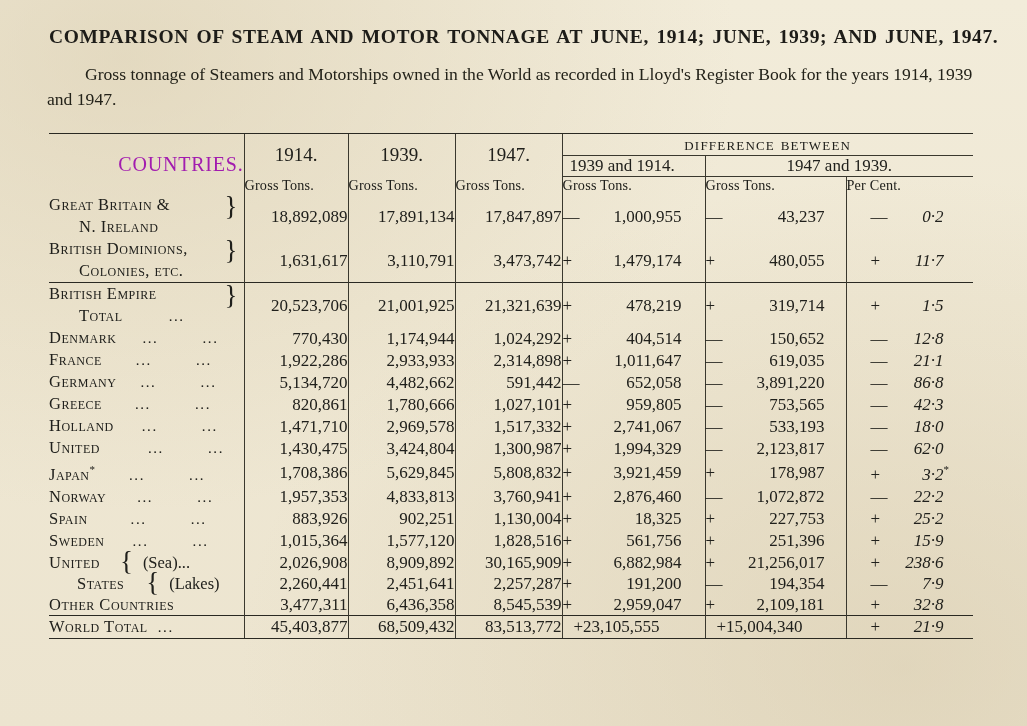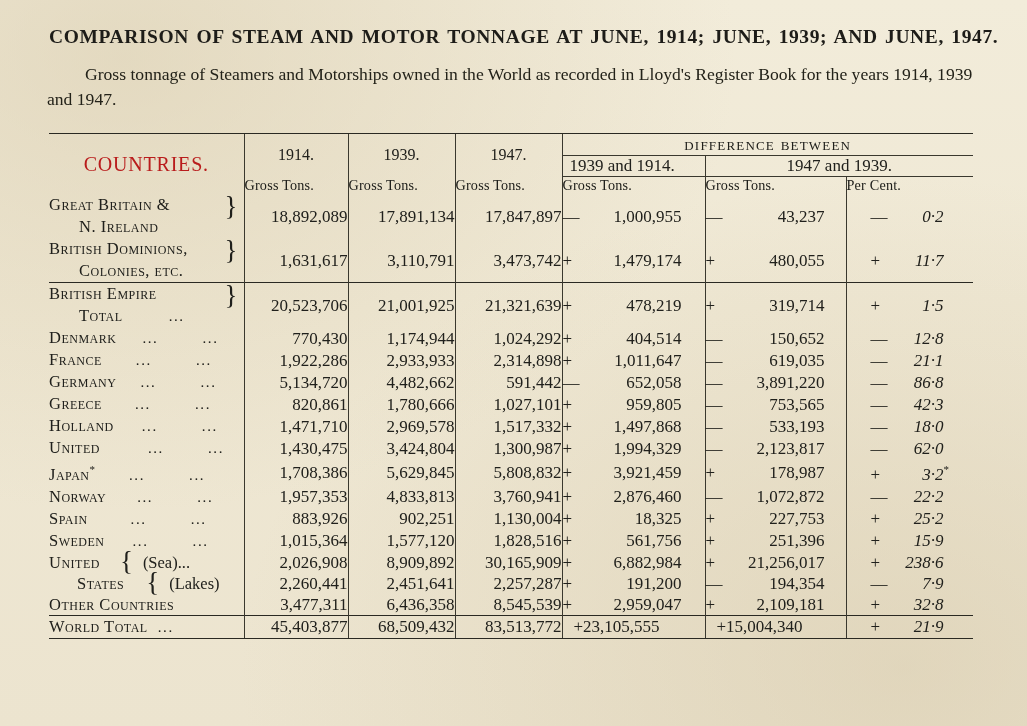--- a/index.html
+++ b/index.html
@@ -78,26 +78,26 @@
   
   .rule-top    { border-top: 1.6px solid #2a2922; }
   .rule-bot    { border-bottom: 1.6px solid #2a2922; }
   .rule-bot-th { border-bottom: 1.1px solid #3a382e; }
   .vl          { border-left: 1.1px solid #3a382e; }
 
   
   .h-countries {
     font-size: 20px;
     letter-spacing: 0.8px;
-    text-align: center;
+    text-align: right;
     padding: 10px 0 10px 0;
-    color: #b91c1c;
+    color: #a21caf;
   }
   .h-year {
-    font-size: 16px;
+    font-size: 19px;
     text-align: center;
     padding: 10px 0 9px 0;
   }
   .h-diff {
     font-size: 17.5px;
     text-align: center;
     padding: 8px 0 6px 0;
     letter-spacing: 1.2px;
   }
   .h-diff .sc { font-size: 18px; }
@@ -341,21 +341,21 @@
           <td class="signed w-c pct vl"><span class="sgn">—</span><span class="val">42·3</span></td>
         </tr>
 
         <tr>
           <td class="c-label">
             <span class="lbl-name">Holland</span><span class="dots" style="margin-left:28px">...</span><span class="dots" style="margin-left:44px">...</span>
           </td>
           <td class="num vl">1,471,710</td>
           <td class="num vl">2,969,578</td>
           <td class="num vl">1,517,332</td>
-          <td class="signed w-a vl"><span class="sgn">+</span><span class="val">1,497,868</span></td>
+          <td class="signed w-a vl"><span class="sgn">+</span><span class="val">2,741,067</span></td>
           <td class="signed w-b vl"><span class="sgn">—</span><span class="val">533,193</span></td>
           <td class="signed w-c pct vl"><span class="sgn">—</span><span class="val">18·0</span></td>
         </tr>
 
         <tr>
           <td class="c-label">
             <span class="lbl-name">United</span><span class="dots" style="margin-left:48px">...</span><span class="dots" style="margin-left:44px">...</span>
           </td>
           <td class="num vl">1,430,475</td>
           <td class="num vl">3,424,804</td>

